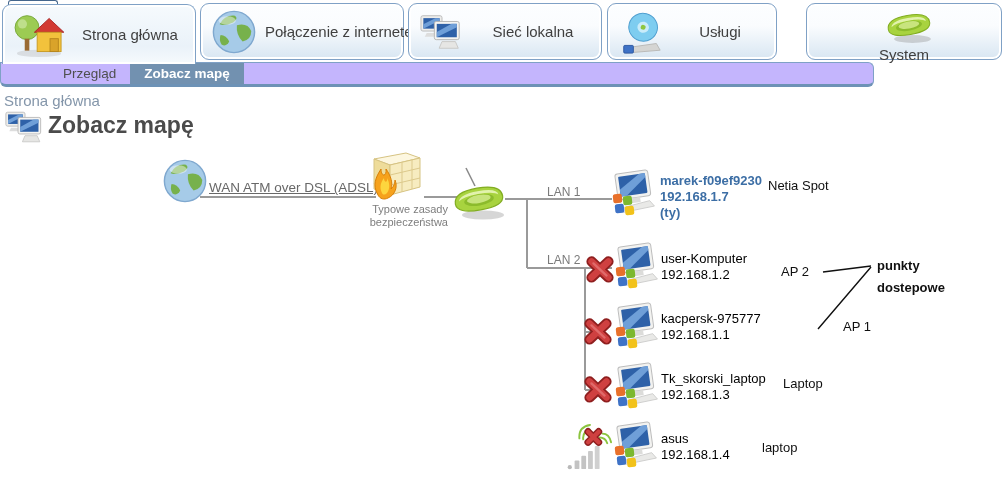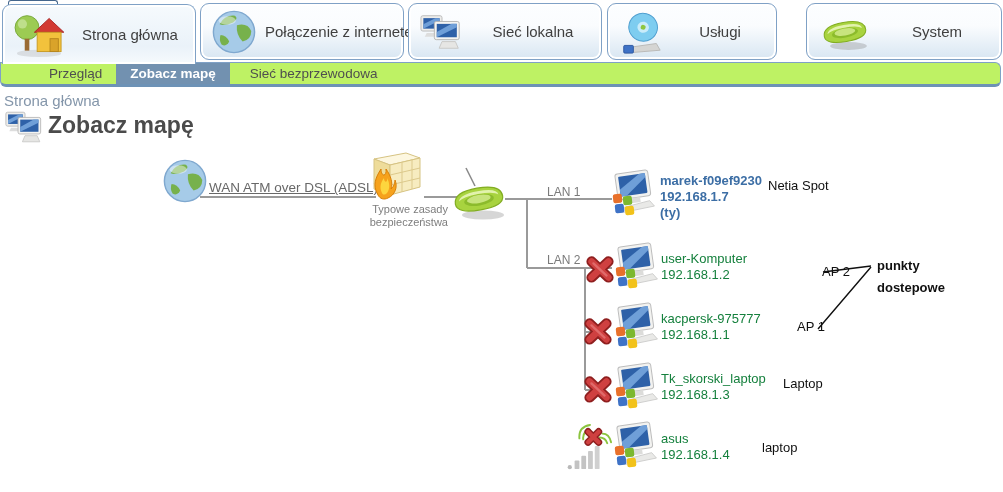--- a/index.html
+++ b/index.html
@@ -20,36 +20,36 @@
   .tab .tabicon{margin-left:10px;flex:0 0 auto;}
   .tab .tablabel{color:#3f3f3f;font-size:15px;margin:0 auto;padding:0 8px;white-space:nowrap;}
   .tab.active{
     top:4px;height:60px;border-radius:9px 9px 0 0;border-bottom:none;z-index:3;
     background:linear-gradient(#f6fafd,#eaf2f9 70%,#f6fafd);
   }
   .notch{position:absolute;left:8px;top:0;width:48px;height:5px;background:#fff;
     border:1px solid #44668c;border-bottom:none;border-radius:3px 3px 0 0;z-index:1;}
   
   .subbar{
-    position:absolute;left:0;top:62px;width:1001px;height:25px;box-sizing:border-box;
-    background:#bef264;border:1px solid #7fa1c6;border-bottom:3px solid #6d92b6;
+    position:absolute;left:0;top:62px;width:874px;height:25px;box-sizing:border-box;
+    background:#c4b5fd;border:1px solid #7fa1c6;border-bottom:3px solid #6d92b6;
     border-radius:0 6px 6px 6px;z-index:2;
-    display:flex;align-items:stretch;padding-left:34px;
+    display:flex;align-items:stretch;padding-left:48px;
   }
   .subtab{font-size:13.5px;color:#4f4f4f;line-height:21px;padding:0 14px;cursor:pointer;white-space:nowrap;}
   .subtab.sel{background:#7291b0;color:#ffffff;font-weight:bold;}
   
   .crumb{left:4px;top:92px;font-size:15px;color:#8496aa;}
   .pagetitle{left:48px;top:112px;font-size:23px;font-weight:bold;color:#4b4b4b;}
   
   .maplines{left:0;top:0;width:1003px;height:492px;pointer-events:none;z-index:0;}
   .lanlabel{font-size:12px;color:#7a7a7a;}
   .wanlink{left:209px;top:180px;font-size:13.5px;color:#686868;text-decoration:underline;cursor:pointer;z-index:1;}
   .fwcaption{left:352px;top:203px;width:96px;text-align:right;font-size:11px;line-height:13px;color:#7e7e7e;}
-  .devtext{font-size:13px;line-height:16px;color:#15803d;z-index:1;}
+  .devtext{font-size:13px;line-height:16px;color:#000000;z-index:1;}
   .devtext.bold{font-weight:bold;color:#3c6ea5;}
   .devtext > div{cursor:pointer;}
   .note{font-size:13px;color:#101010;z-index:2;white-space:nowrap;}
   .note.wrap{white-space:normal;width:108px;line-height:22px;font-weight:bold;}
   .icon{z-index:1;}
 </style>
 </head>
 <body>
 
 <svg width="0" height="0" style="position:absolute" aria-hidden="true">
@@ -164,31 +164,30 @@
       <use href="#sym-monitors"></use>
     </svg>
   <span class="tablabel">Sieć lokalna</span>
 </div>
 <div class="tab" style="left:607px;width:170px;justify-content:center;">
   <svg class="tabicon" width="46" height="46">
       <use href="#sym-disc"></use>
     </svg>
   <span class="tablabel">Usługi</span>
 </div>
-<div class="tab" style="left:806px;width:196px;">
+<div class="tab" style="left:806px;width:196px;flex-direction:column;">
   <svg class="tabicon" width="56" height="42">
       <use href="#sym-pod"></use>
     </svg>
   <span class="tablabel">System</span>
 </div>
 
 <div class="subbar">
   <div class="subtab">Przegląd</div>
   <div class="subtab sel">Zobacz mapę</div>
-  <div class="subtab" style="margin-left:6px">Sieć bezprzewodowa</div>
 </div>
 
 <div class="abs crumb">Strona główna</div>
 <svg class="abs icon" style="left:4px;top:107px" width="42" height="40">
     <use href="#sym-monitors"></use>
   </svg>
 <div class="abs pagetitle">Zobacz mapę</div>
 
 <svg class="abs icon" style="left:162px;top:158px" width="46" height="46">
     <use href="#sym-globe"></use>
@@ -255,17 +254,17 @@
   </svg>
 <svg class="abs icon" style="left:610px;top:420px" width="48" height="48">
     <use href="#sym-pc"></use>
   </svg>
 <div class="abs devtext" style="left:661px;top:431px">
   <div>asus</div>
   <div>192.168.1.4</div>
 </div>
 
 <div class="abs note" style="left:768px;top:178px">Netia Spot</div>
-<div class="abs note" style="left:822px;top:264px">AP 2</div>
-<div class="abs note" style="left:797px;top:319px">AP 1</div>
+<div class="abs note" style="left:781px;top:264px">AP 2</div>
+<div class="abs note" style="left:843px;top:319px">AP 1</div>
 <div class="abs note" style="left:783px;top:376px">Laptop</div>
 <div class="abs note" style="left:762px;top:440px">laptop</div>
 <div class="abs note wrap" style="left:877px;top:255px">punkty dostepowe</div>
 
 </body></html>

